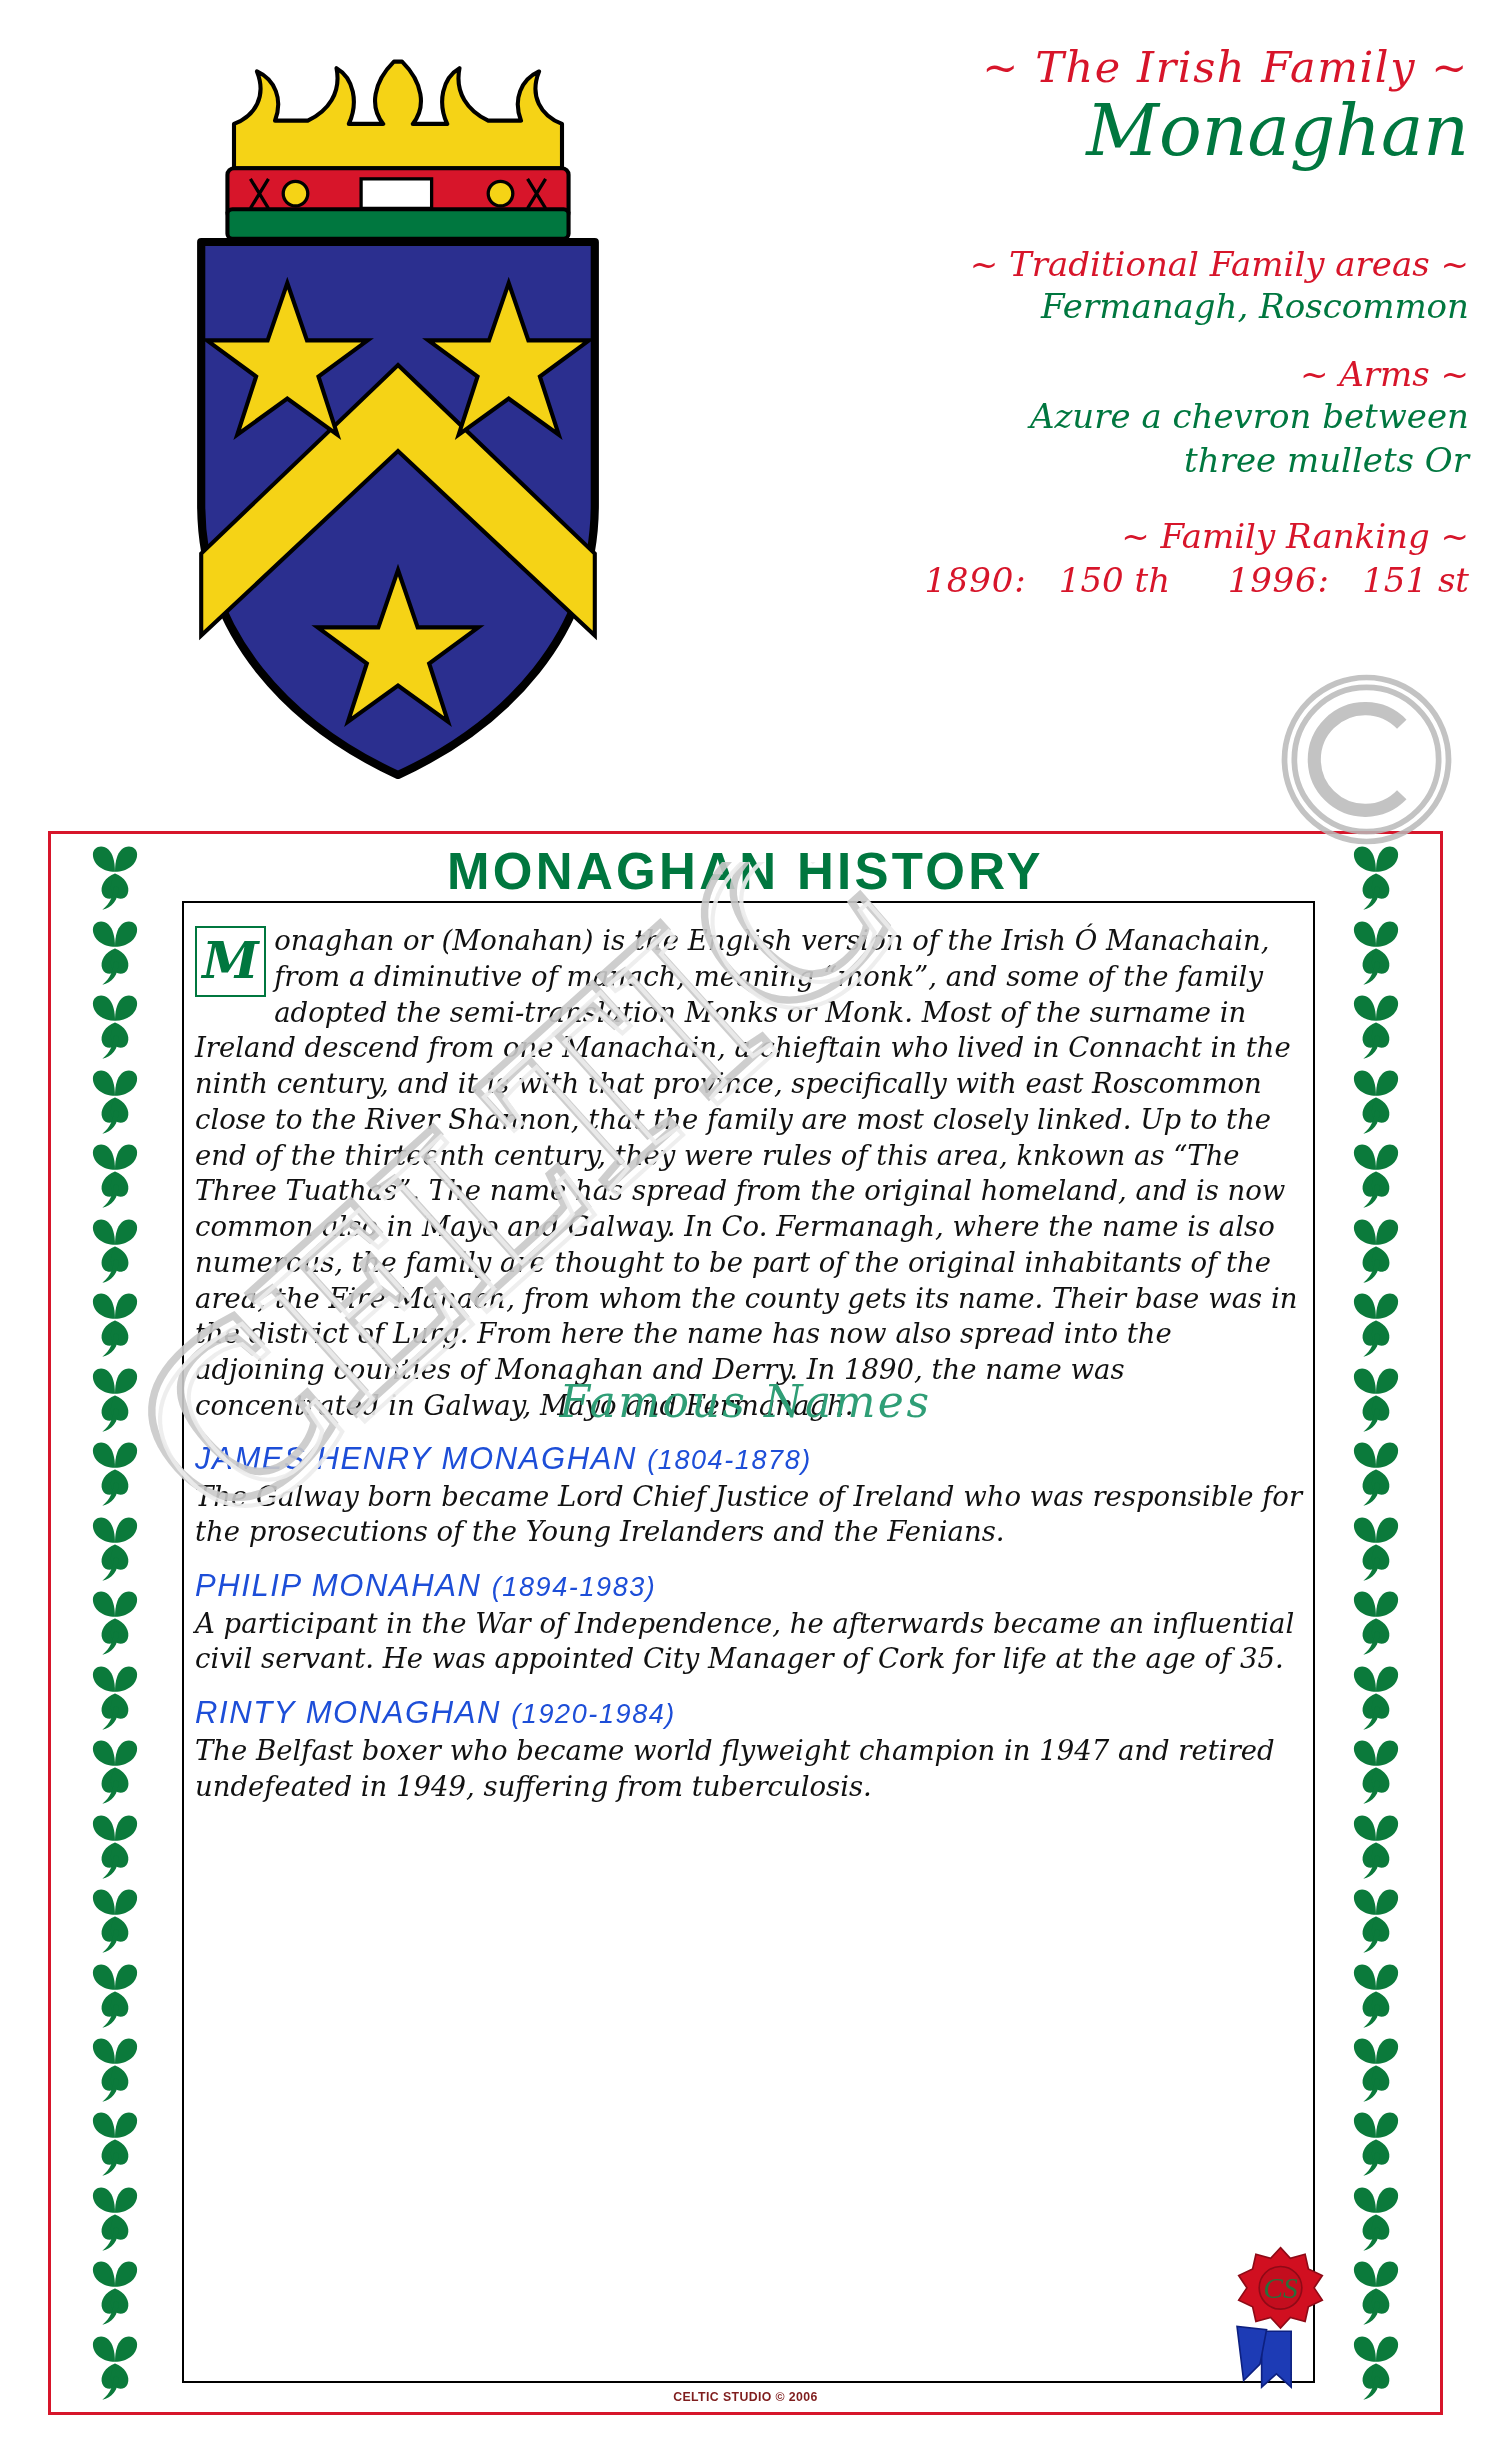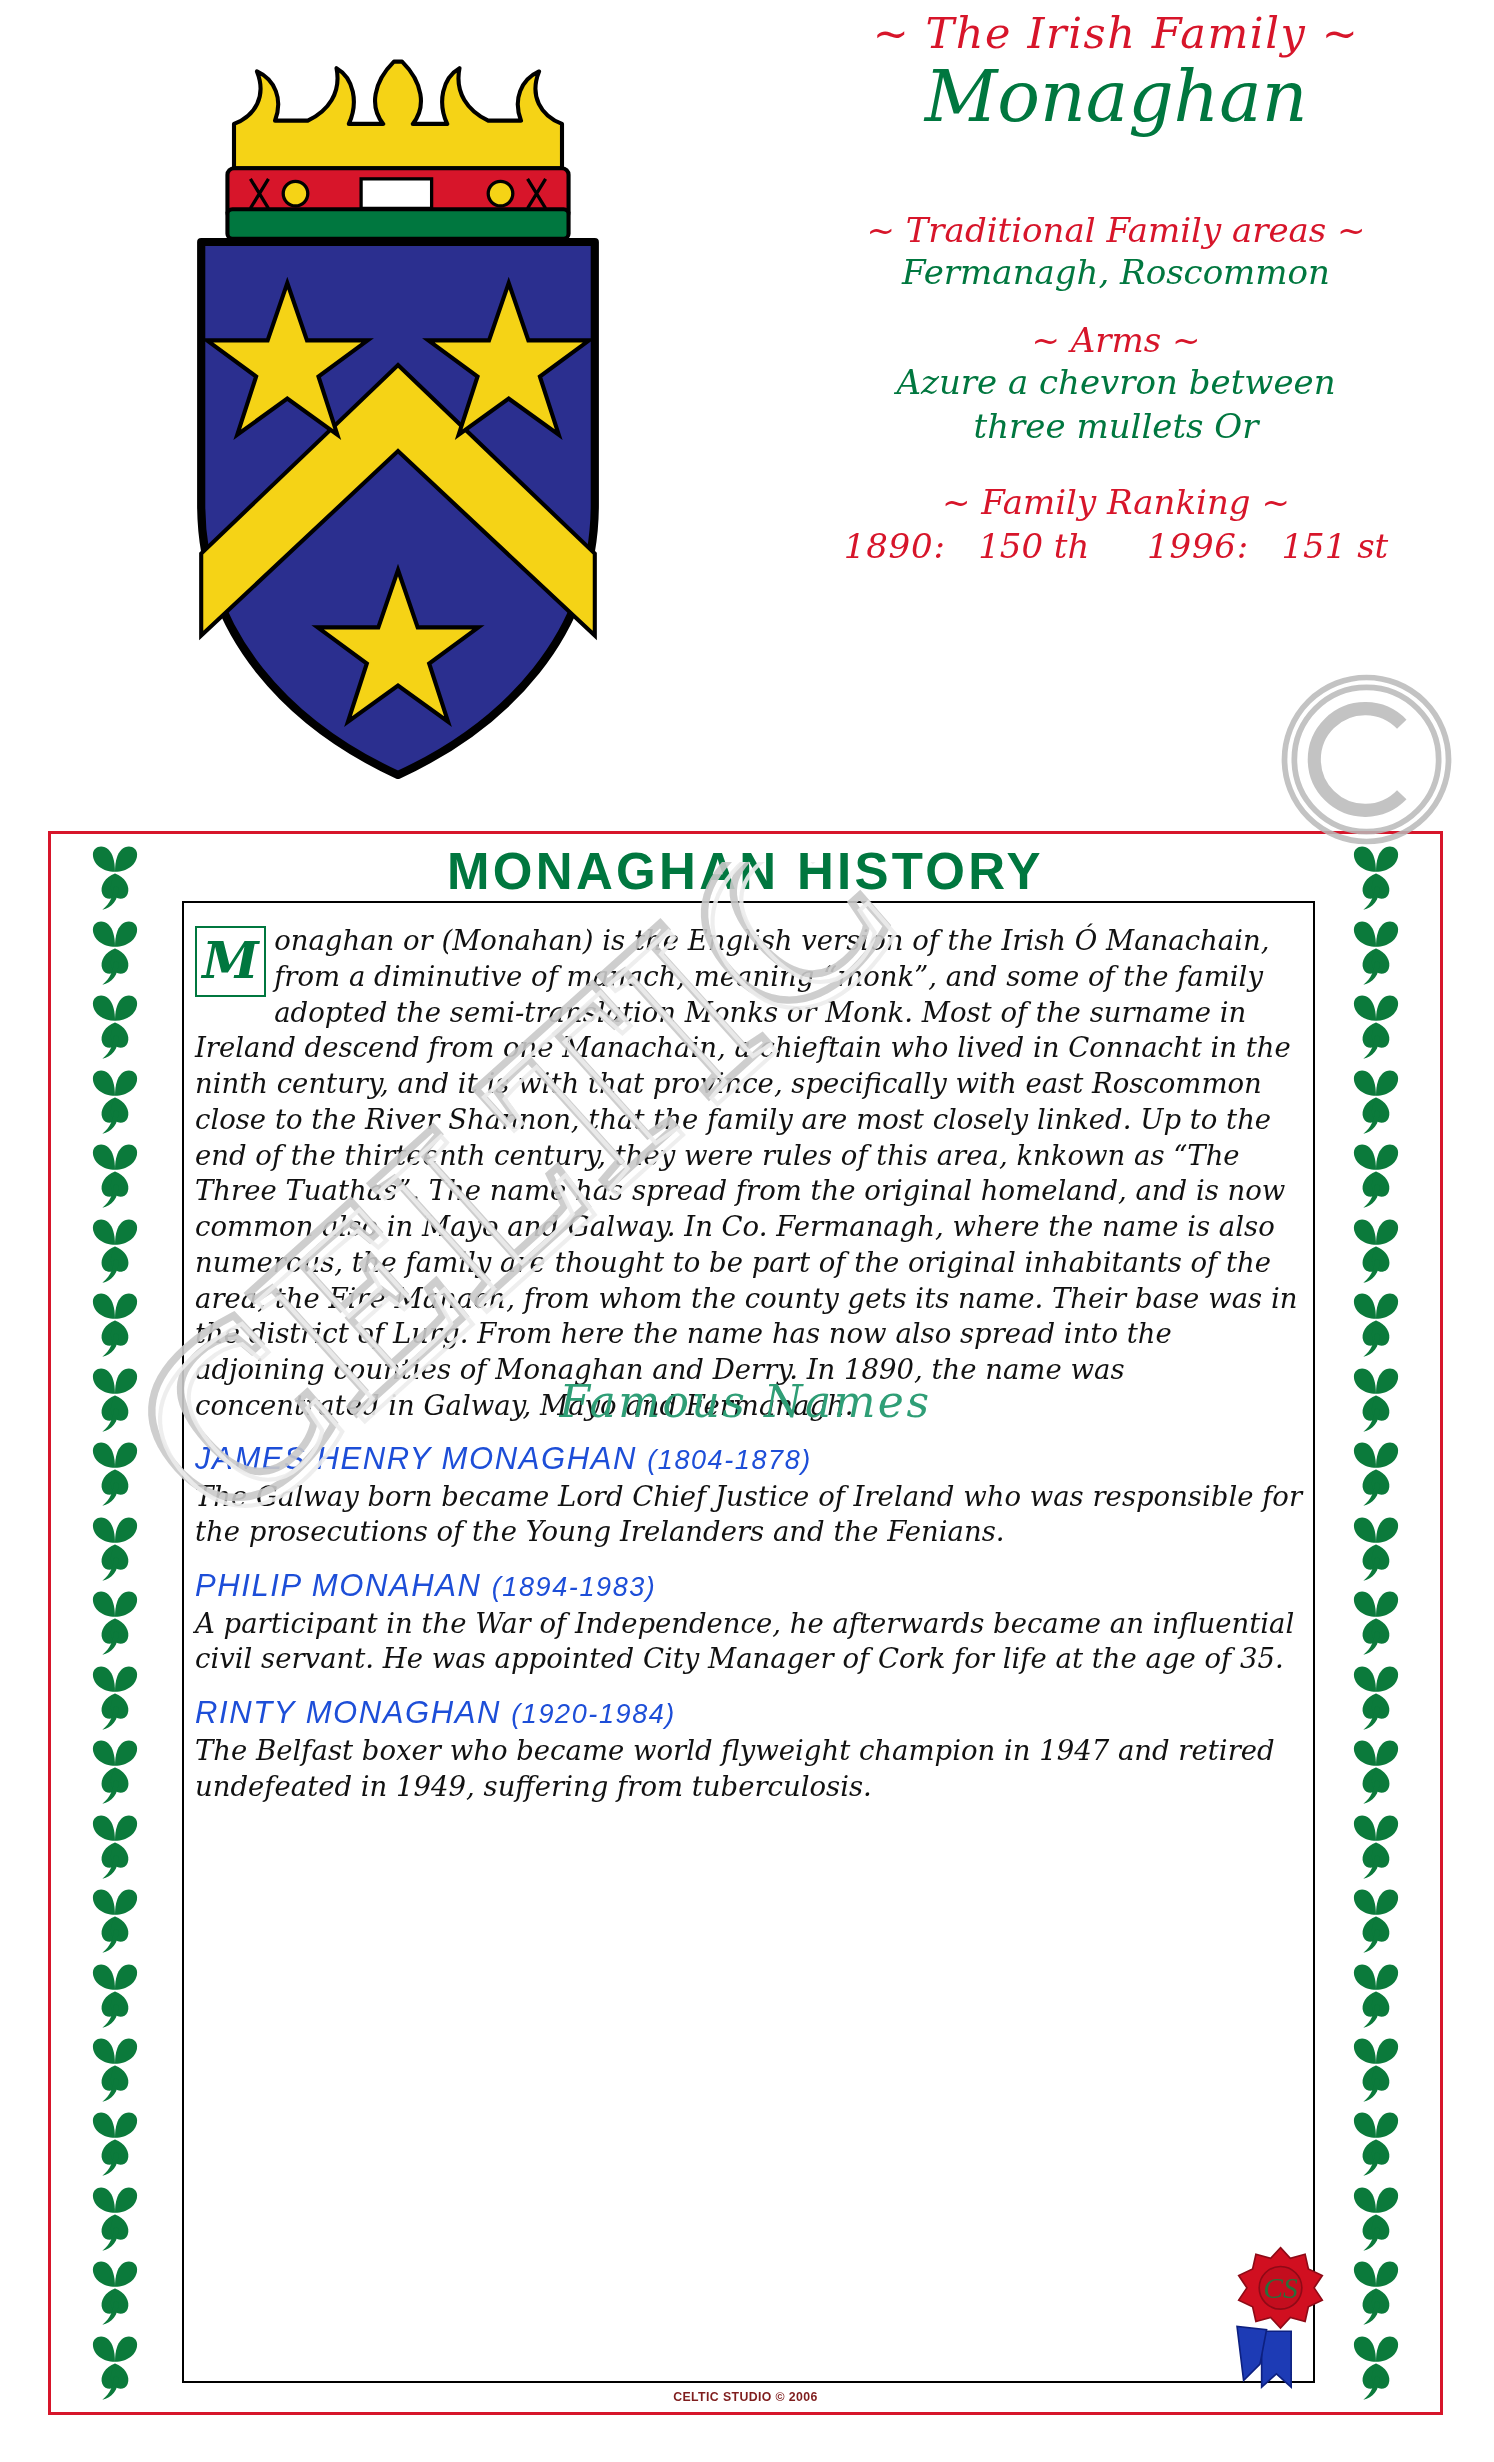--- a/index.html
+++ b/index.html
@@ -30,23 +30,23 @@
     top: 45px;
     width: 492px;
     height: 763px;
   }
   #crest svg { display: block; }
 
   
   #head-text {
     position: absolute;
     left: 763px;
-    top: 8px;
+    top: 42px;
     width: 706px;
-    text-align: center;
+    text-align: right;
   }
   .script {
     font-family: "URW Chancery L", "DejaVu Serif", serif;
     font-style: italic;
   }
   #the-irish-family {
     color: #d7152a;
     font-size: 43px;
     letter-spacing: 1.6px;
     white-space: nowrap;

